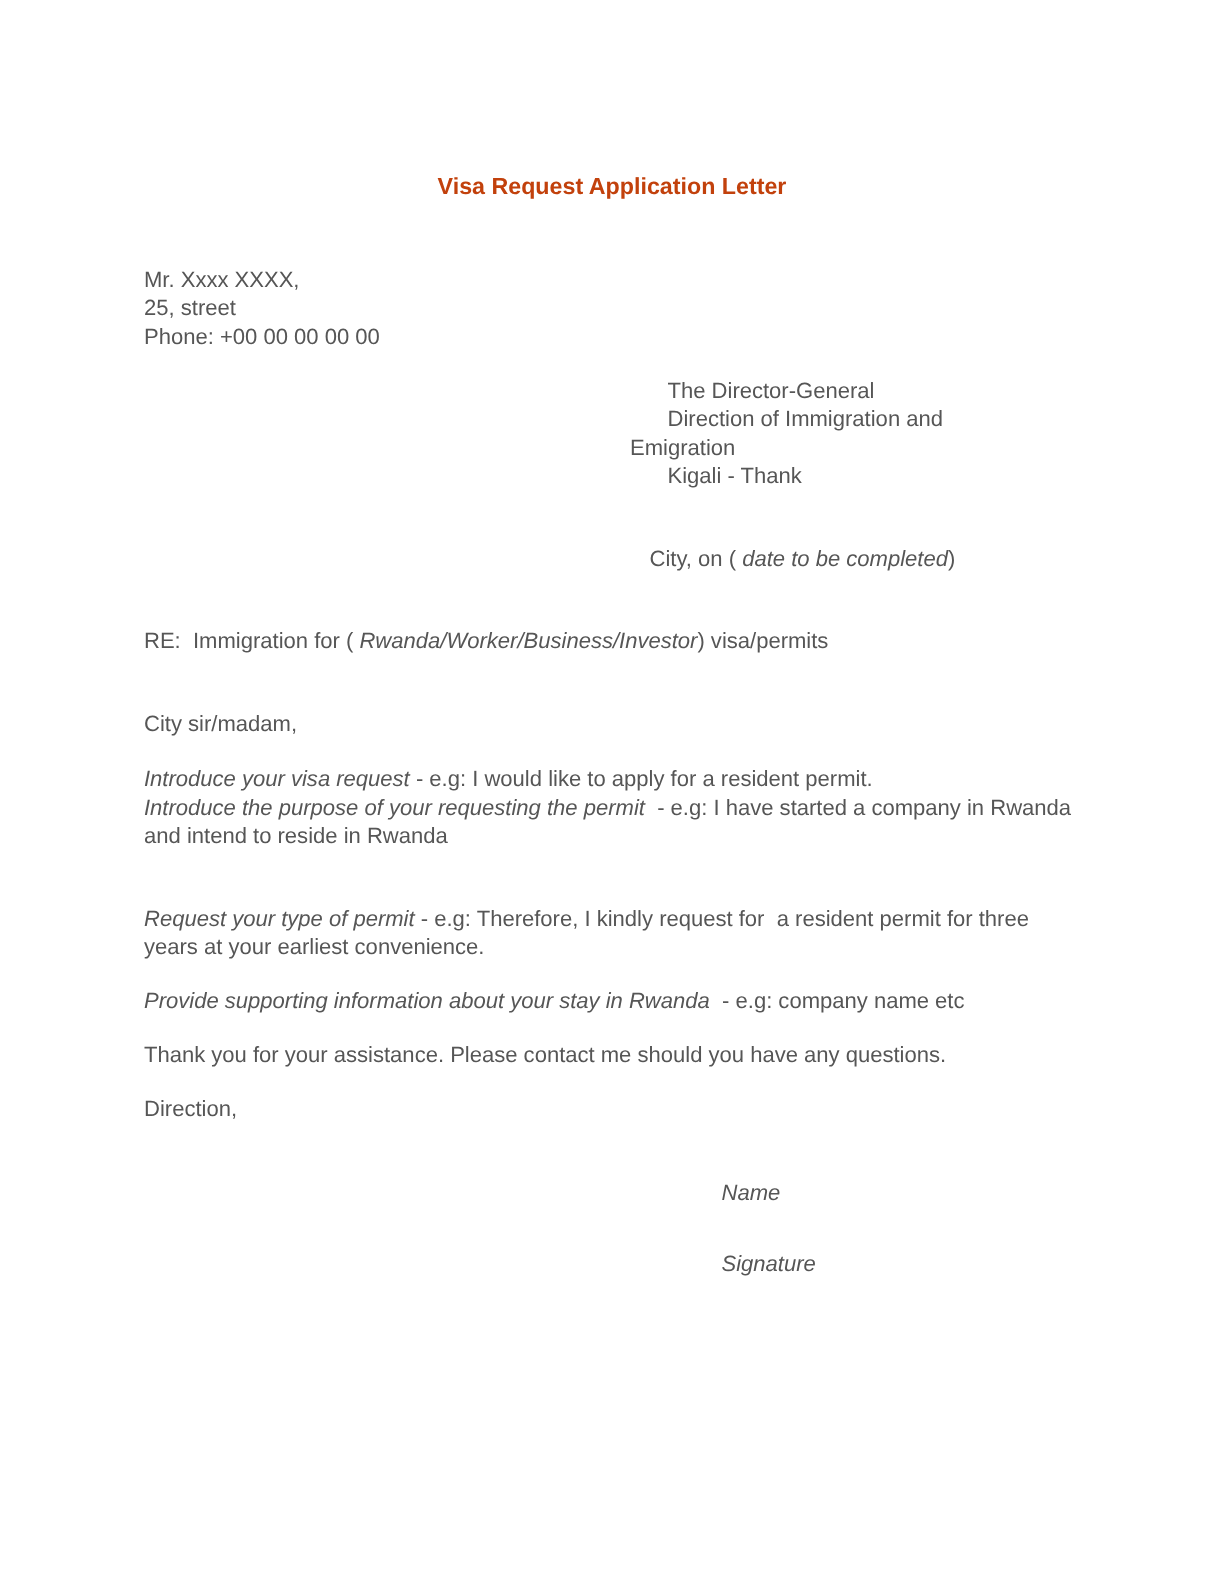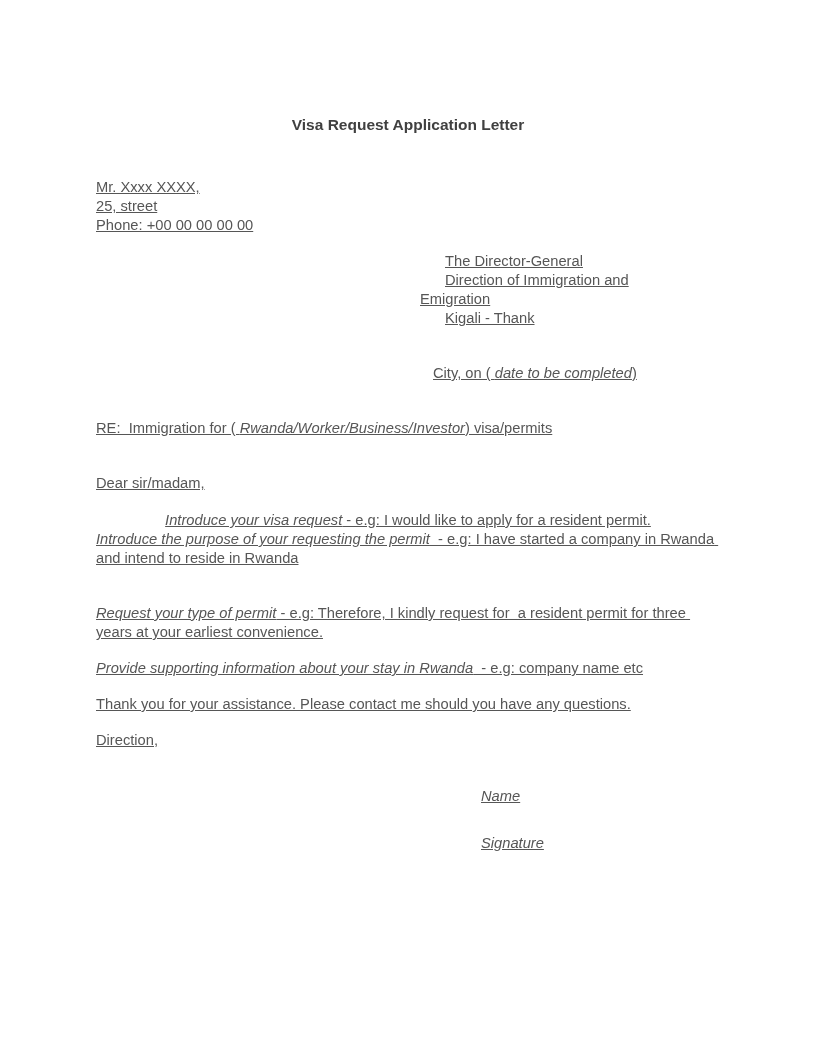--- a/index.html
+++ b/index.html
@@ -20,35 +20,34 @@
     line-height: 19px;
     color: #565656;
     overflow: hidden;
   }
   .doc-title {
     margin: 0;
     text-align: center;
     font-size: 15.5px;
     line-height: 19px;
     font-weight: 700;
-    color: #404040;
+    color: #c2410c;
   }
   .line, .para {
     margin: 0;
     white-space: pre-wrap;
-    text-decoration: underline;
   }
   .sender-block { margin-top: 44px; }
   .recipient-block { margin-top: 17px; }
   .recipient-line { padding-left: 349px; }
   .recipient-line.hang { padding-left: 324px; }
   .date-line { margin-top: 36px; padding-left: 337px; }
   .subject-line { margin-top: 36px; }
   .salutation { margin-top: 36px; }
-  .para-1 { margin-top: 18px; text-align: center; }
+  .para-1 { margin-top: 18px; }
   .para-2 { }
   .para-3 { margin-top: 17px; }
   .para-4 { margin-top: 36px; }
   .closing { margin-top: 17px; }
   .signoff { margin-top: 17px; }
   .sig-name { margin-top: 37px; padding-left: 385px; font-style: italic; }
   .sig-signature { margin-top: 28px; padding-left: 385px; font-style: italic; }
   .em { font-style: italic; }
 </style>
 </head>
@@ -68,21 +67,21 @@
     <p class="line recipient-line">The Director-General</p>
     <p class="line recipient-line">Direction of Immigration and</p>
     <p class="line recipient-line hang">Emigration</p>
     <p class="line recipient-line">Kigali - Thank</p>
   </div>
 
   <p class="line date-line"><span>City, on ( </span><span class="em">date to be completed</span><span>)</span></p>
 
   <p class="line subject-line"><span>RE:  Immigration for ( </span><span class="em">Rwanda/Worker/Business/Investor</span><span>) visa/permits</span></p>
 
-  <p class="line salutation">Dear sir/madam,</p>
+  <p class="line salutation">City sir/madam,</p>
 
   <p class="para para-1"><span class="em">Introduce your visa request</span><span> - e.g: I would like to apply for a resident permit.</span></p>
 
   <p class="para para-2"><span class="em">Introduce the purpose of your requesting the permit</span><span>  - e.g: I have started a company in Rwanda and intend to reside in Rwanda</span></p>
 
   <p class="para para-4"><span class="em">Request your type of permit</span><span> - e.g: Therefore, I kindly request for  a resident permit for three years at your earliest convenience.</span></p>
 
   <p class="para para-3"><span class="em">Provide supporting information about your stay in Rwanda</span><span>  - e.g: company name etc</span></p>
 
   <p class="para closing">Thank you for your assistance. Please contact me should you have any questions.</p>

